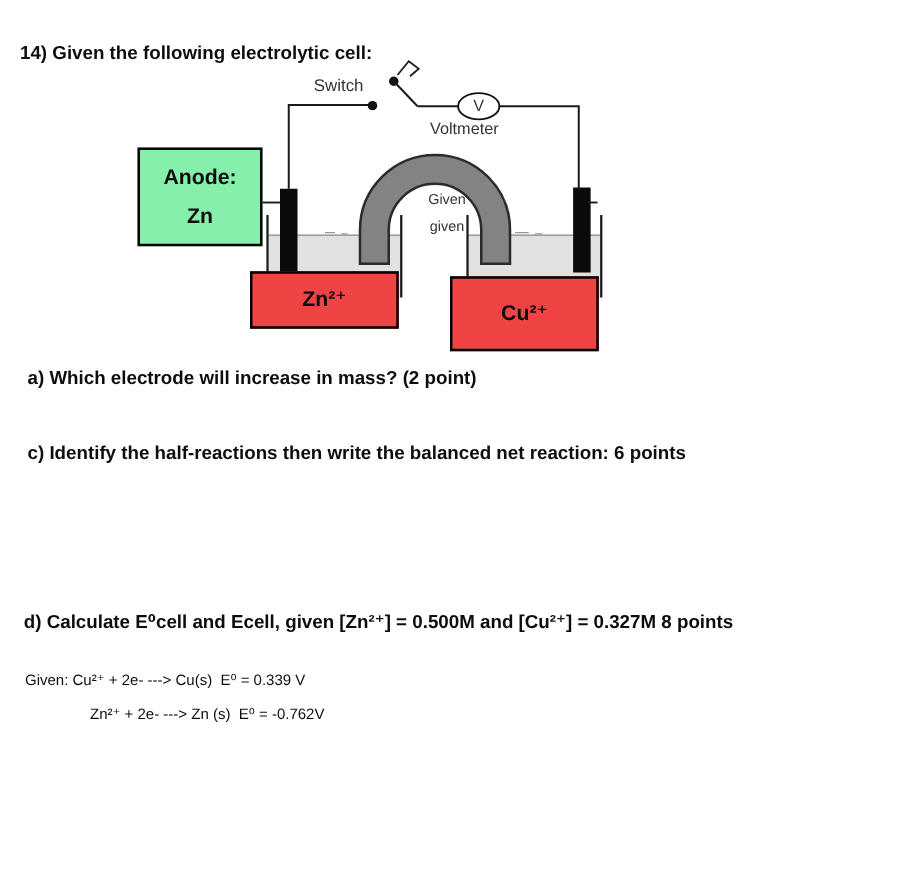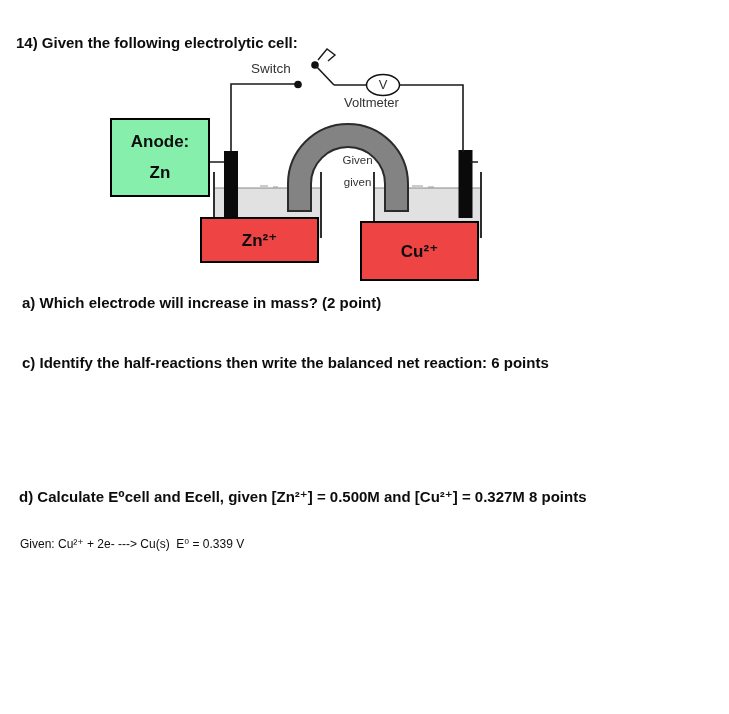--- a/index.html
+++ b/index.html
@@ -86,14 +86,15 @@
     <div class="abs ionbox" style="left:360px;top:221px;width:119px;height:60px">
       <span>Cu²⁺</span>
     </div>
   </div>
 
   <div class="abs qline" style="top:294px">a) Which electrode will increase in mass? (2 point)</div>
   <div class="abs qline" style="top:354px">c) Identify the half-reactions then write the balanced net reaction: 6 points</div>
   <div class="abs qline" style="left:19px;top:488px">d) Calculate E⁰cell and Ecell, given [Zn²⁺] = 0.500M and [Cu²⁺] = 0.327M 8 points</div>
 
   <div class="abs givenline" style="left:20px;top:537px">Given: Cu²⁺ + 2e- ---&gt; Cu(s)  E⁰ = 0.339 V</div>
+  <div class="abs givenline" style="left:72px;top:564px">Zn²⁺ + 2e- ---&gt; Zn (s)  E⁰ = -0.762V</div>
 
 </div>
 
 </body></html>

